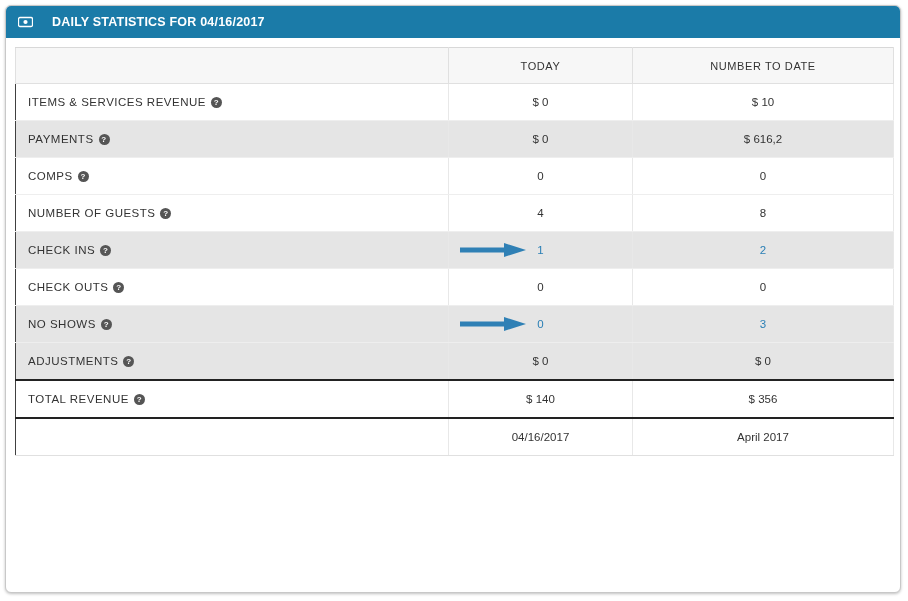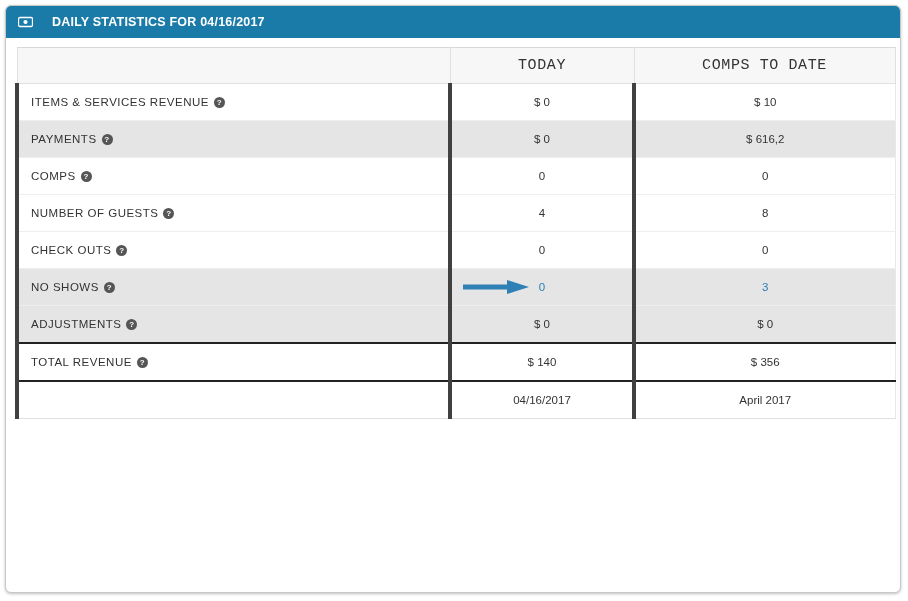--- a/index.html
+++ b/index.html
@@ -55,38 +55,37 @@
     width: 100%;
     border-collapse: collapse;
     table-layout: fixed;
   }
   table.stats col.c-label { width: 433px; }
   table.stats col.c-today { width: 184px; }
   table.stats col.c-mtd   { width: 261px; }
 
   table.stats th {
     background: #f7f7f7;
-    font-size: 15px;
+    font-size: 11px;
     font-weight: normal;
     color: #333333;
     letter-spacing: 0.6px;
     text-align: center;
     height: 33px;
     border: 1px solid #e0e0e0;
     border-top: 1px solid #d8d8d8;
-    font-family: Liberation Mono, monospace;
   }
   table.stats th.th-blank {
     border-right: 1px solid #e0e0e0;
   }
   table.stats td {
     height: 34px;
     font-size: 11.5px;
     color: #333333;
-    border-left: 4px solid #404040;
+    border-left: 1px solid #404040;
     border-right: 1px solid #e8e8e8;
     border-bottom: 1px solid #eeeeee;
     vertical-align: middle;
     background: #ffffff;
   }
   table.stats tr.alt td {
     background: #e5e5e5;
   }
   td.label {
     padding-left: 12px;
@@ -154,21 +153,21 @@
     <table class="stats">
       <colgroup>
         <col class="c-label">
           <col class="c-today">
           <col class="c-mtd">
       </colgroup>
       <thead>
         <tr>
           <th class="th-blank"></th>
           <th>TODAY</th>
-          <th>COMPS TO DATE</th>
+          <th>NUMBER TO DATE</th>
         </tr>
       </thead>
       <tbody id="stats-body">
           <tr>
             <td class="label"><span>ITEMS &amp; SERVICES REVENUE</span><span class="help">?</span></td>
             <td class="val"><span>$ 0</span></td>
             <td class="val"><span>$ 10</span></td>
           </tr>
           <tr class="alt">
             <td class="label"><span>PAYMENTS</span><span class="help">?</span></td>
@@ -177,20 +176,28 @@
           </tr>
           <tr>
             <td class="label"><span>COMPS</span><span class="help">?</span></td>
             <td class="val"><span>0</span></td>
             <td class="val"><span>0</span></td>
           </tr>
           <tr>
             <td class="label"><span>NUMBER OF GUESTS</span><span class="help">?</span></td>
             <td class="val"><span>4</span></td>
             <td class="val"><span>8</span></td>
+          </tr>
+          <tr class="alt">
+            <td class="label"><span>CHECK INS</span><span class="help">?</span></td>
+            <td class="val"><span class="arrow"><svg width="72" height="16" viewBox="0 0 72 16">
+                  <path d="M2 8 L48 8" stroke="#2f80b5" stroke-width="5" stroke-linecap="butt"></path>
+                  <path d="M46 1 L68 8 L46 15 Z" fill="#2f80b5"></path>
+                </svg></span><span class="link">1</span></td>
+            <td class="val"><span class="link">2</span></td>
           </tr>
           <tr>
             <td class="label"><span>CHECK OUTS</span><span class="help">?</span></td>
             <td class="val"><span>0</span></td>
             <td class="val"><span>0</span></td>
           </tr>
           <tr class="alt">
             <td class="label"><span>NO SHOWS</span><span class="help">?</span></td>
             <td class="val"><span class="arrow"><svg width="72" height="16" viewBox="0 0 72 16">
                   <path d="M2 8 L48 8" stroke="#2f80b5" stroke-width="5" stroke-linecap="butt"></path>

